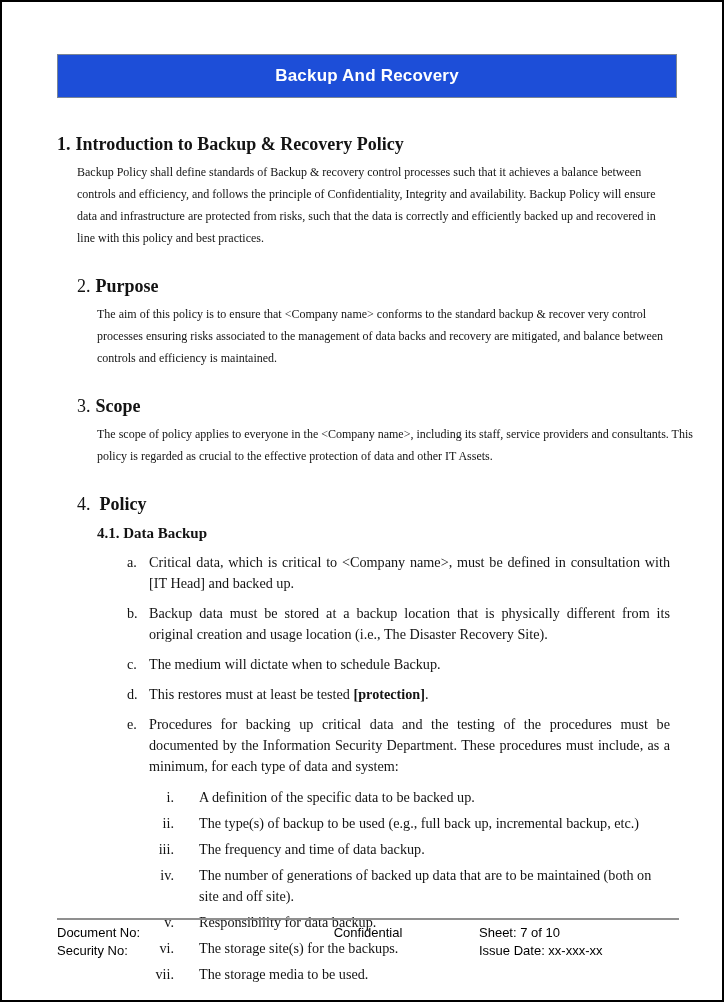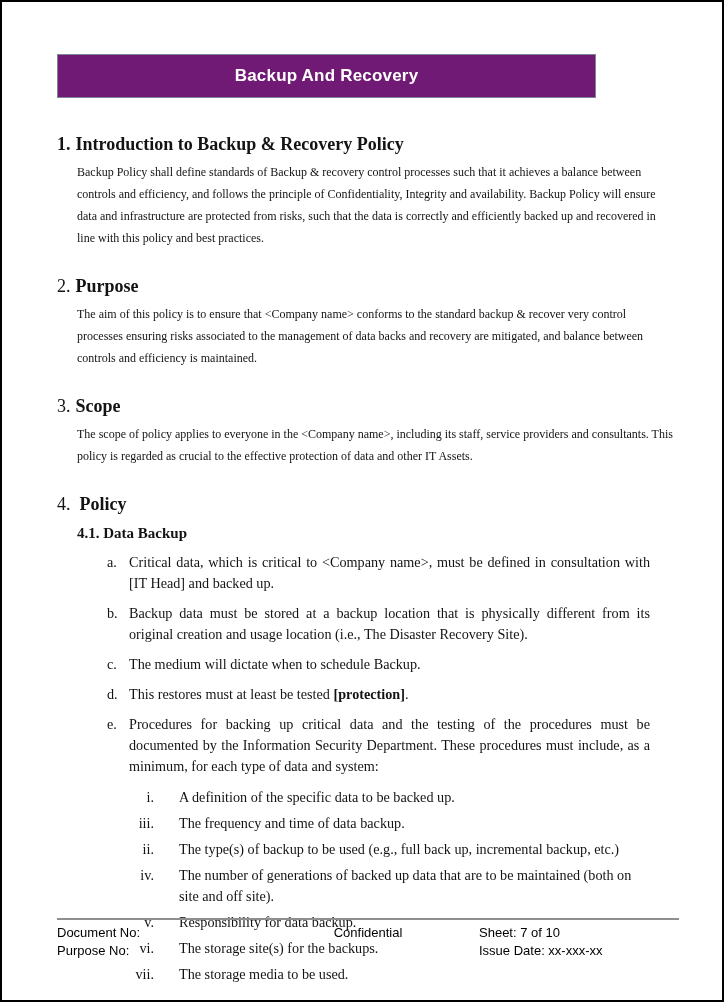--- a/index.html
+++ b/index.html
@@ -8,36 +8,36 @@
     box-sizing: border-box;
     border: 2px solid #000;
     position: relative;
     background: #fff;
     font-family: "Liberation Serif", serif;
     color: #131313;
     overflow: hidden;
   }
   .title-bar {
     position: absolute; top: 52px; left: 55px;
-    width: 539px; height: 44px;
+    width: 620px; height: 44px;
     box-sizing: border-box;
-    background: #701a75;
+    background: #1d4ed8;
     border: 1px solid #7b8694;
     display: flex; align-items: center; justify-content: center;
   }
   .title-bar .title {
     font-family: "Liberation Sans", sans-serif;
     font-weight: bold; font-size: 17px; color: #ffffff;
     letter-spacing: 0.2px;
   }
   .content {
     position: absolute; top: 131px; left: 55px; width: 625px;
   }
   .section { margin: 0; }
-  .section + .section { margin-top: 26px; }
+  .section + .section { margin-top: 26px; margin-left: 20px; }
   .sec-head {
     font-size: 18px; font-weight: bold; line-height: 23px; margin: 0;
   }
   .sec-head .sec-num { font-weight: bold; }
   .sec-head.num-light .sec-num { font-weight: normal; }
   .sec-head .sec-gap { display: inline-block; width: 5px; }
   .sec-head.wide-gap .sec-gap { width: 9px; }
   .sec-body {
     margin: 5px 0 0 20px; width: 597px;
     font-size: 12px; line-height: 22px;
@@ -127,26 +127,26 @@
           <span class="alpha-text">Procedures for backing up critical data and the testing of the procedures must be documented by the Information Security Department. These procedures must include, as a minimum, for each type of data and system:</span>
         </div>
       </div>
 
       <div class="roman-list">
         <div class="roman-item">
           <span class="roman-label">i.</span>
           <span class="roman-text">A definition of the specific data to be backed up.</span>
         </div>
         <div class="roman-item">
+          <span class="roman-label">ii.</span>
+          <span class="roman-text">The type(s) of backup to be used (e.g., full back up, incremental backup, etc.)</span>
+        </div>
+        <div class="roman-item">
           <span class="roman-label">iii.</span>
           <span class="roman-text">The frequency and time of data backup.</span>
-        </div>
-        <div class="roman-item">
-          <span class="roman-label">ii.</span>
-          <span class="roman-text">The type(s) of backup to be used (e.g., full back up, incremental backup, etc.)</span>
         </div>
         <div class="roman-item">
           <span class="roman-label">iv.</span>
           <span class="roman-text">The number of generations of backed up data that are to be maintained (both on site and off site).</span>
         </div>
         <div class="roman-item">
           <span class="roman-label">v.</span>
           <span class="roman-text">Responsibility for data backup.</span>
         </div>
         <div class="roman-item">
@@ -160,21 +160,21 @@
       </div>
 
     </div>
   </div>
 
   <div class="footer-divider"></div>
 
   <div class="footer">
     <div class="footer-left">
       <div>Document No:</div>
-      <div>Purpose No:</div>
+      <div>Security No:</div>
     </div>
     <div class="footer-center">Confidential</div>
     <div class="footer-right">
       <div>Sheet: 7 of 10</div>
       <div>Issue Date: xx-xxx-xx</div>
     </div>
   </div>
 
 </div>
 

